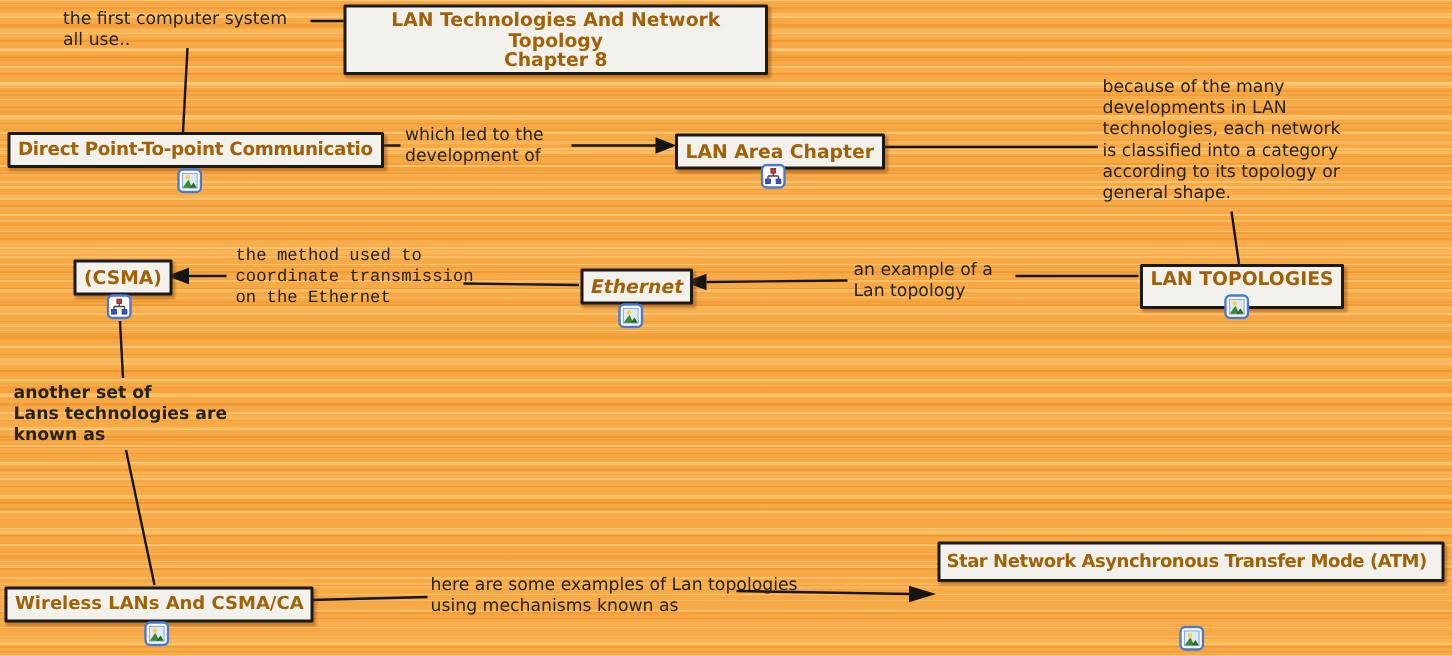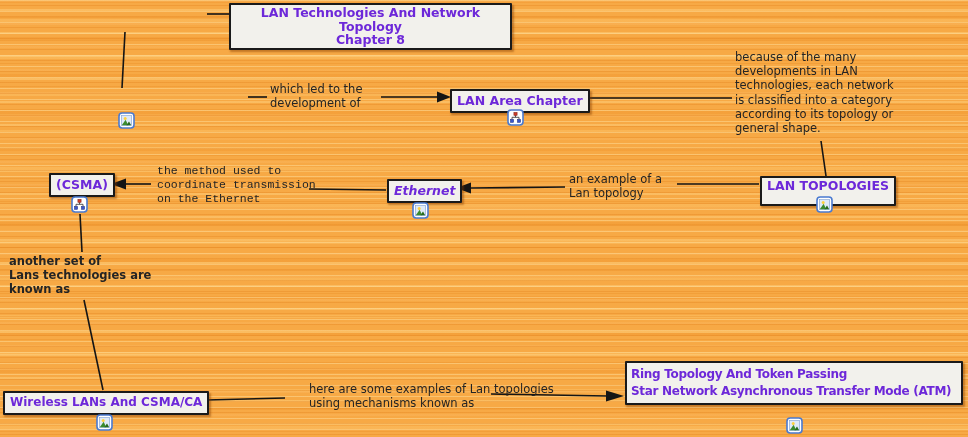--- a/index.html
+++ b/index.html
@@ -17,21 +17,21 @@
   }
   .wires{position:absolute;left:0;top:0;width:968px;height:437px;}
   .wires line{stroke:#151515;stroke-width:1.6;}
   .wires polygon{fill:#151515;}
   .node{
     position:absolute;
     background:#f2f1ec;
     border:2px solid #1a1a1a;
     border-radius:1px;
     box-shadow:1.5px 2px 2px rgba(130,60,0,.45);
-    color:#6d28d9;
+    color:#a16207;
     font-weight:bold;
     font-size:12.5px;
     line-height:15px;
     padding:2px 5px 3px 5px;
     white-space:pre-line;
     text-align:center;
   }
   #n-title{left:229px;top:3px;width:271px;line-height:13.5px;padding:1px 4px;}
   #n-direct{left:5px;top:88px;font-size:12.2px;letter-spacing:-.2px;white-space:nowrap;}
   #n-lan-area{left:450px;top:89px;white-space:nowrap;}
@@ -47,21 +47,21 @@
     font-size:11.5px;
     line-height:14.2px;
     white-space:pre-line;
   }
   #p-first{left:42px;top:5px;}
   #p-led{left:270px;top:82px;}
   #p-because{left:735px;top:50px;}
   #p-example{left:569px;top:172px;}
   #p-method{left:157px;top:164px;font-family:Liberation Mono, monospace;}
   #p-another{left:9px;top:254px;font-weight:bold;}
-  #p-examples{left:287px;top:382px;margin-left:22px;}
+  #p-examples{left:287px;top:382px;}
   .res-icon{position:absolute;width:17px;height:17px;cursor:pointer;}
   #i-direct{left:118px;top:112px;}
   #i-lan-area{left:507px;top:109px;}
   #i-topologies{left:816px;top:196px;}
   #i-ethernet{left:412px;top:202px;}
   #i-csma{left:71px;top:196px;}
   #i-wireless{left:96px;top:414px;}
   #i-ring{left:786px;top:417px;}
 </style>
 </head>
@@ -85,30 +85,32 @@
     <polygon points="111,184 126,178.5 126,189.5"></polygon>
     <line x1="80" y1="214" x2="82" y2="252"></line>
     <line x1="84" y1="300" x2="103" y2="390"></line>
     <line x1="207" y1="400" x2="285" y2="398"></line>
     <line x1="491" y1="394" x2="607" y2="396"></line>
     <polygon points="624,396 606,390.5 606,401.5"></polygon>
   </svg>
 
   <div class="node" id="n-title">LAN Technologies And Network Topology
 Chapter 8</div>
+  <div class="node" id="n-direct">Direct Point-To-point Communicatio</div>
   <div class="node" id="n-lan-area">LAN Area Chapter</div>
   <div class="node" id="n-topologies">LAN TOPOLOGIES</div>
   <div class="node" id="n-ethernet">Ethernet</div>
   <div class="node" id="n-csma">(CSMA)</div>
   <div class="node" id="n-wireless">Wireless LANs And CSMA/CA</div>
   <div class="node" id="n-ring">
-    <div>Ring Topology And Token Passing</div>
     <div>Star Network Asynchronous Transfer Mode (ATM)</div>
   </div>
 
+  <div class="phrase" id="p-first">the first computer system
+all use..</div>
   <div class="phrase" id="p-led">which led to the
 development of</div>
   <div class="phrase" id="p-because">because of the many
 developments in LAN
 technologies, each network
 is classified into a category
 according to its topology or
 general shape.</div>
   <div class="phrase" id="p-example">an example of a
 Lan topology</div>

